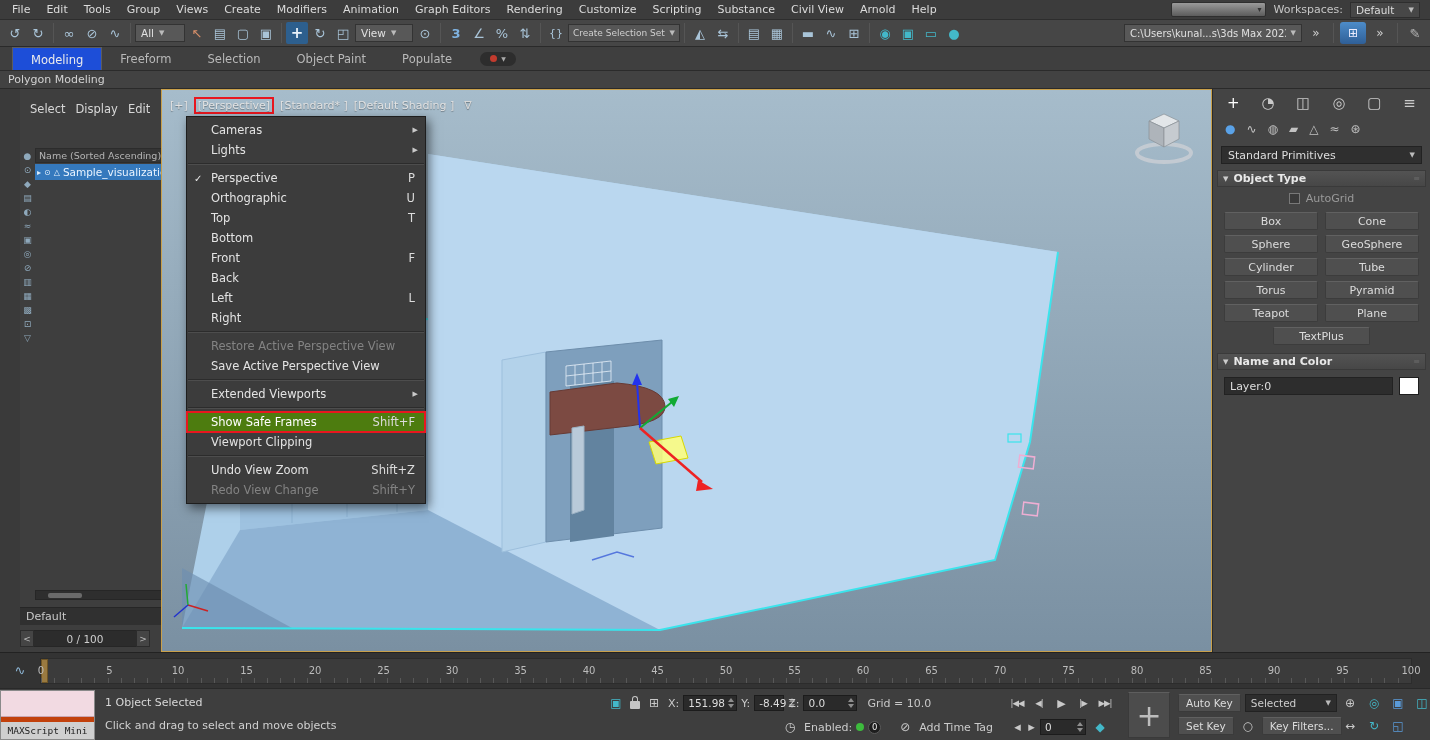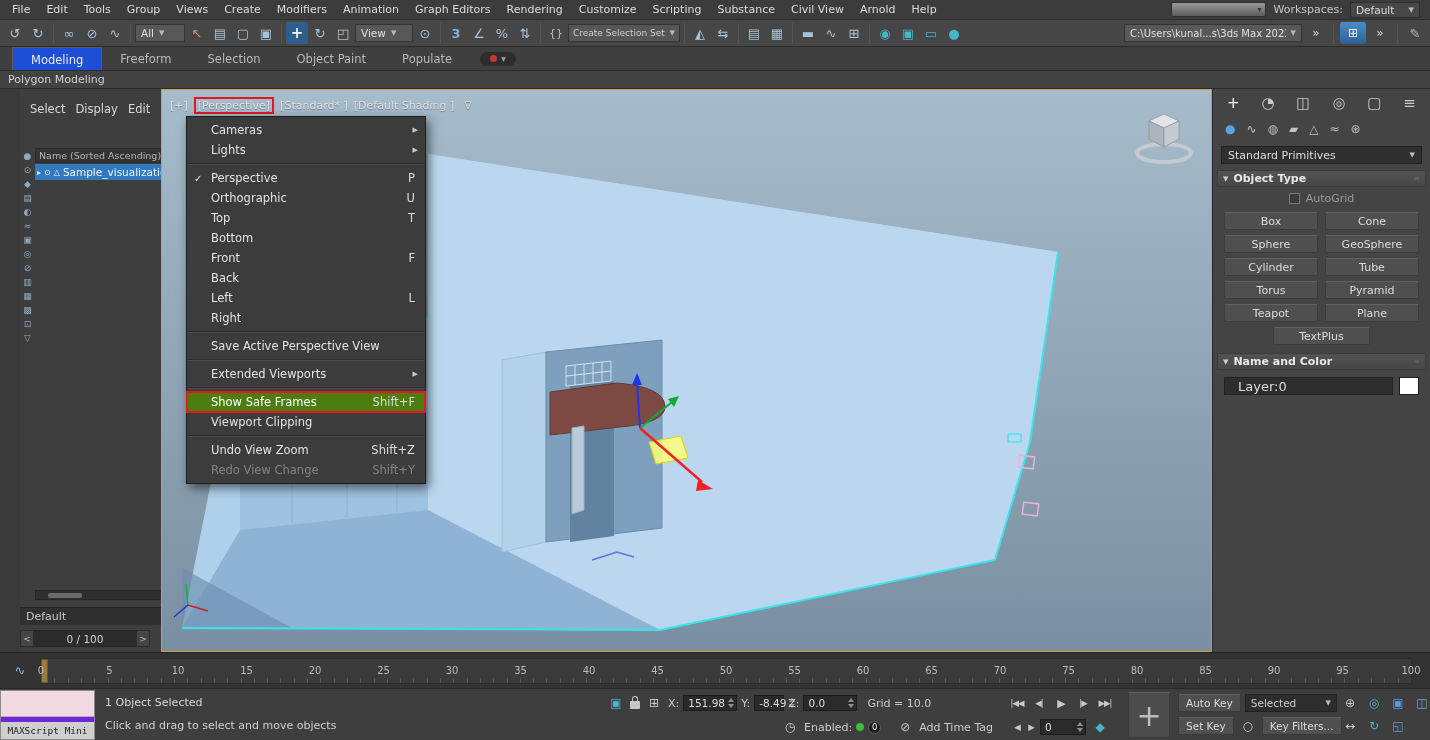--- a/index.html
+++ b/index.html
@@ -69,32 +69,32 @@
   .cmd-dd{margin:5px 8px 6px;height:18px;background:#2f2f2f;border:1px solid #222;display:flex;align-items:center;justify-content:space-between;padding:0 6px;font-size:11px;color:#ddd;}
   .rollout-h{margin:2px 4px 0;height:17px;background:linear-gradient(#535353,#474747);border:1px solid #3a3a3a;display:flex;align-items:center;gap:5px;padding:0 5px;font-size:11px;font-weight:bold;color:#e8e8e8;}
   .rollout-h .ra{font-size:7px;color:#ccc;}
   .rollout-h .grip{margin-left:auto;font-size:8px;color:#6e6e6e;font-weight:normal;}
   .autogrid{height:22px;display:flex;align-items:center;justify-content:center;gap:6px;font-size:11px;color:#9a9a9a;}
   .cbx{width:11px;height:11px;background:#3a3a3a;border:1px solid #787878;}
   .obj-grid{display:grid;grid-template-columns:1fr 1fr;gap:5px 7px;padding:3px 11px 6px;}
   .obj-btn{height:18px;background:#4f4f4f;border:1px solid #3c3c3c;border-top-color:#616161;border-radius:2px;color:#dcdcdc;font-size:11px;display:flex;align-items:center;justify-content:center;cursor:default;}
   .obj-btn.single{grid-column:1/3;width:50%;margin:0 auto;}
   .name-row{display:flex;gap:6px;padding:7px 11px;}
-  .name-input{flex:1;height:18px;background:#2d2d2d;border:1px solid #222;color:#ddd;font-size:13px;display:flex;align-items:center;padding:0 13px;}
+  .name-input{flex:1;height:18px;background:#2d2d2d;border:1px solid #222;color:#ddd;font-size:11px;display:flex;align-items:center;padding:0 5px;}
   .swatch{width:20px;height:18px;background:#ffffff;border:1px solid #1e1e1e;}
   
   #timeline{position:absolute;left:0;right:0;top:652px;height:36px;background:#333333;border-top:1px solid #222;display:flex;align-items:center;}
   #tl-icon{width:40px;display:flex;align-items:center;justify-content:center;color:#8fb8d8;font-size:13px;}
   #tl-ruler{position:relative;flex:1;height:26px;margin-right:18px;background:#3b3b3b;border:1px solid #2c2c2c;}
   .tick-label{position:absolute;top:6px;transform:translateX(-50%);font-size:10px;color:#bcbcbc;}
   #tl-minor{position:absolute;left:0;right:0;bottom:0;height:5px;background-image:repeating-linear-gradient(to right,#585858 0 1px,transparent 1px 13.3px);}
   #tl-handle{position:absolute;left:0;top:0;bottom:0;width:7px;background:#9a7a40;border:1px solid #6e5526;}
   
   #statusbar{position:absolute;left:0;right:0;top:688px;height:52px;background:#3e3e3e;border-top:1px solid #292929;font-size:11px;}
-  #maxscript{position:absolute;left:0;top:1px;width:95px;height:50px;background:#6d28d9;border:1px solid #8a8a8a;}
+  #maxscript{position:absolute;left:0;top:1px;width:95px;height:50px;background:#c2410c;border:1px solid #8a8a8a;}
   #maxscript .pink{position:absolute;left:0;right:0;top:0;height:26px;background:#f2dae2;border-bottom:1px solid #caa7b2;}
   #maxscript .lbl{position:absolute;left:0;right:0;bottom:0;height:17px;background:#cfcfcf;color:#1d1d1d;font-family:"DejaVu Sans Mono",monospace;font-size:9.5px;display:flex;align-items:center;justify-content:center;}
   .srow{position:absolute;display:flex;align-items:center;gap:4px;}
   .num-field{display:flex;align-items:center;background:#2a2a2a;border:1px solid #1c1c1c;height:16px;padding:0 2px 0 4px;gap:3px;}
   .num-field .v{color:#ddd;font-size:10.5px;white-space:nowrap;}
   .spin{display:flex;flex-direction:column;gap:2px;}
   .spin i{display:block;width:0;height:0;border-left:3px solid transparent;border-right:3px solid transparent;}
   .spin .up{border-bottom:4px solid #8e8e8e;}
   .spin .dn{border-top:4px solid #8e8e8e;}
   .lock{position:relative;width:10px;height:8px;background:#c6c6c6;border-radius:1px;margin-top:4px;}
@@ -373,20 +373,23 @@
         <span>Back</span>
       </div>
     <div class="ctx-row">
         <span>Left</span>
         <span class="sc">L</span>
       </div>
     <div class="ctx-row">
         <span>Right</span>
       </div>
     <div class="ctx-sep"></div>
+    <div class="ctx-row disabled">
+        <span>Restore Active Perspective View</span>
+      </div>
     <div class="ctx-row">
         <span>Save Active Perspective View</span>
       </div>
     <div class="ctx-sep"></div>
     <div class="ctx-row">
         <span>Extended Viewports</span>
         <span class="ctx-sub">▶</span>
       </div>
     <div class="ctx-sep"></div>
     <div class="ctx-row hl">

